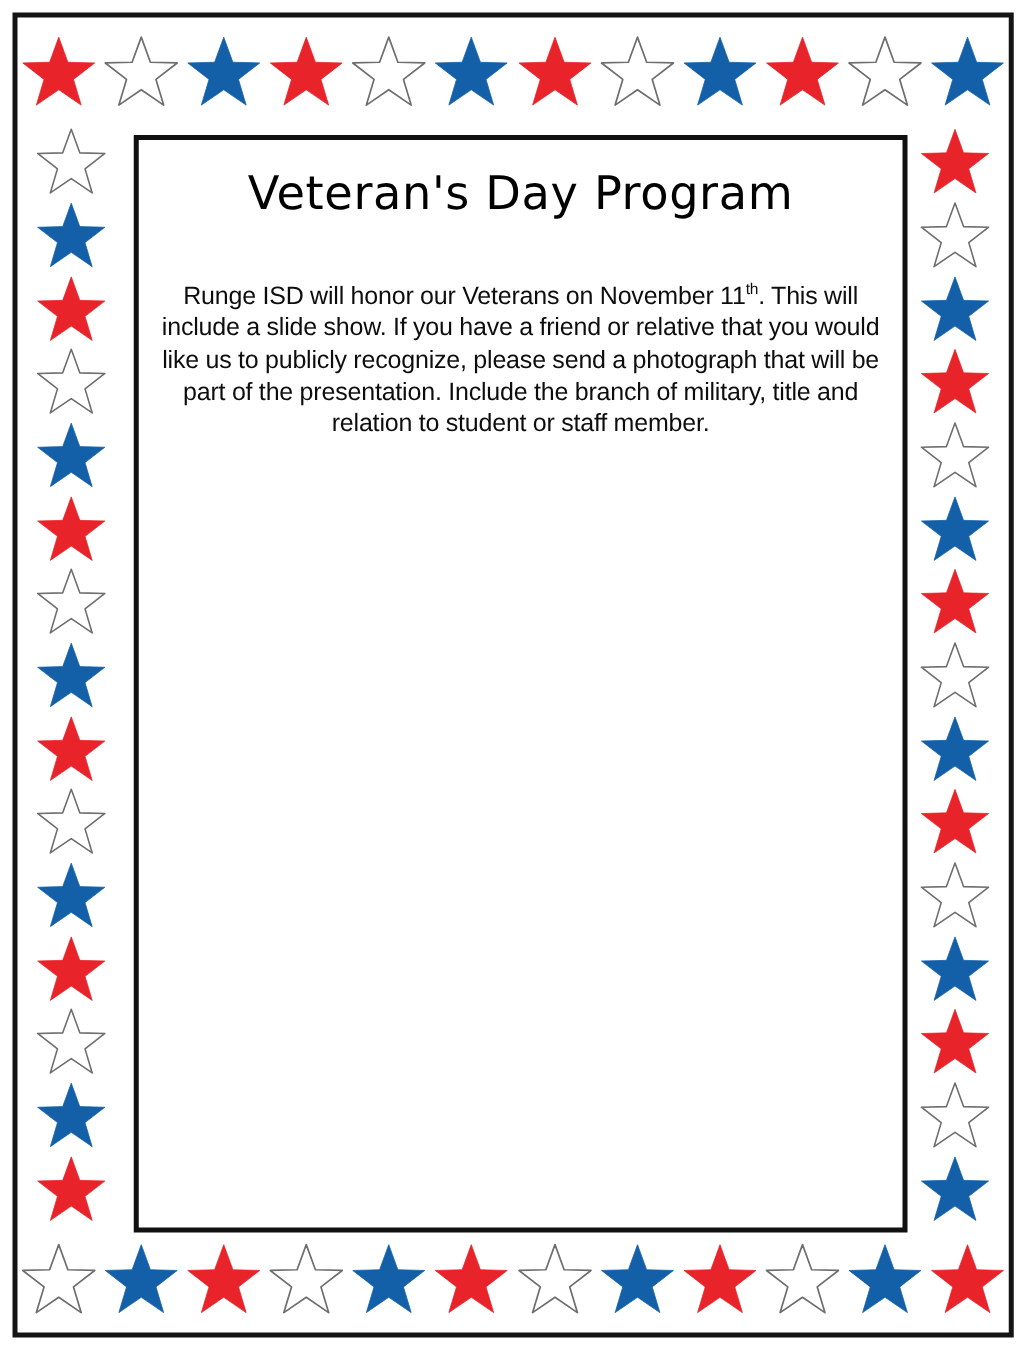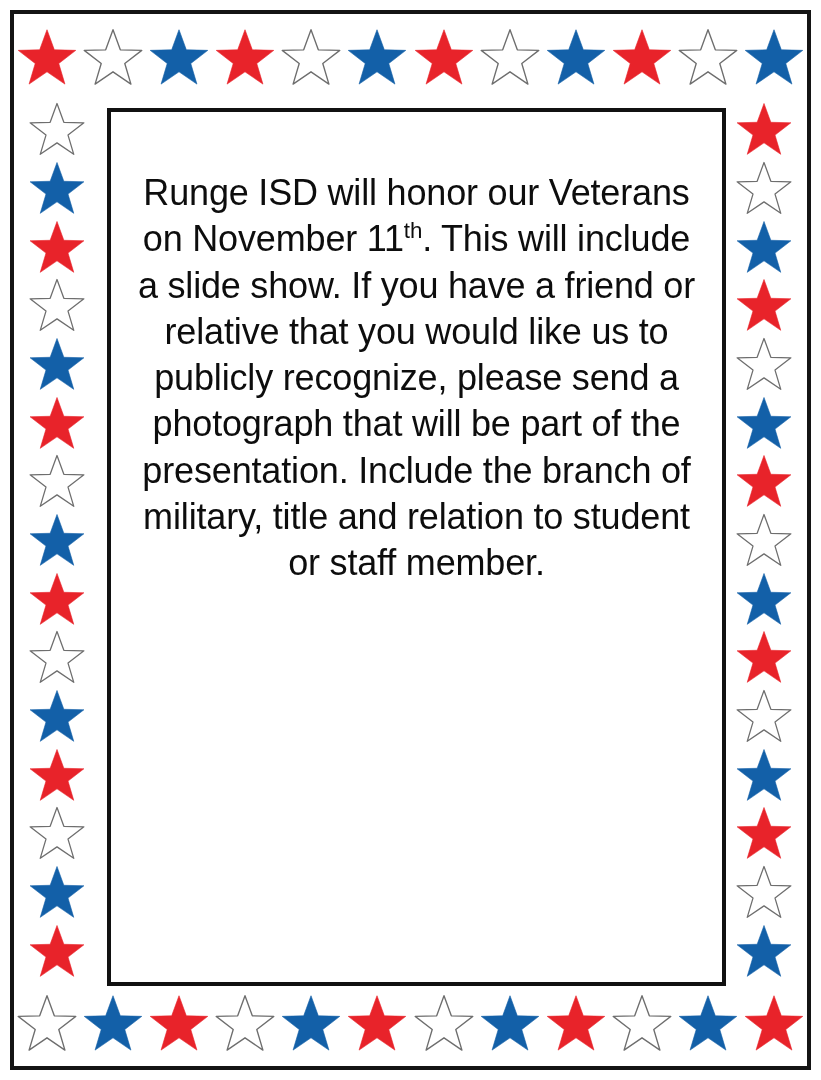--- a/index.html
+++ b/index.html
@@ -83,21 +83,21 @@
     font-weight: 400;
     letter-spacing: 0.5px;
     color: #000000;
     margin: 12px 0 0 0;
     line-height: 1.15;
   }
 
   .body-para {
     text-align: center;
     font-family: "Liberation Sans", sans-serif;
-    font-size: 36px;
+    font-size: 20px;
     line-height: 1.285;
     color: #0d0d0d;
     margin: 0;
     padding: 0 2px;
     letter-spacing: -0.15px;
     word-spacing: -0.2px;
   }
 
   #para-1 { margin-top: 48px; }
   #para-2 { margin-top: 45px; }
@@ -291,20 +291,21 @@
         </svg>
         <svg class="star" viewBox="0 0 100 96">
           <path d="M50,4 L61.8,36.4 L96.4,37.3 L69.0,58.5 L78.9,91.7 L50,71.9 L21.1,91.7 L31.0,58.5 L3.6,37.3 L38.2,36.4 Z" fill="#1360A8" stroke="#1360A8" stroke-width="1"></path>
         </svg>
       </div>
   </div>
 
   <div id="content-box">
     <div id="content-inner">
 
+      <h1 id="poster-title">Veteran's Day Program</h1>
 
       <p class="body-para" id="para-1">
         <span>Runge ISD will honor our Veterans on November 11</span><span class="sup">th</span><span>. This will include a slide show. If you have a friend or relative that you would like us to publicly recognize, please send a photograph that will be part of the presentation. Include the branch of military, title and relation to student or staff member.</span>
       </p>
 
 
     </div>
   </div>
 
 </div>

